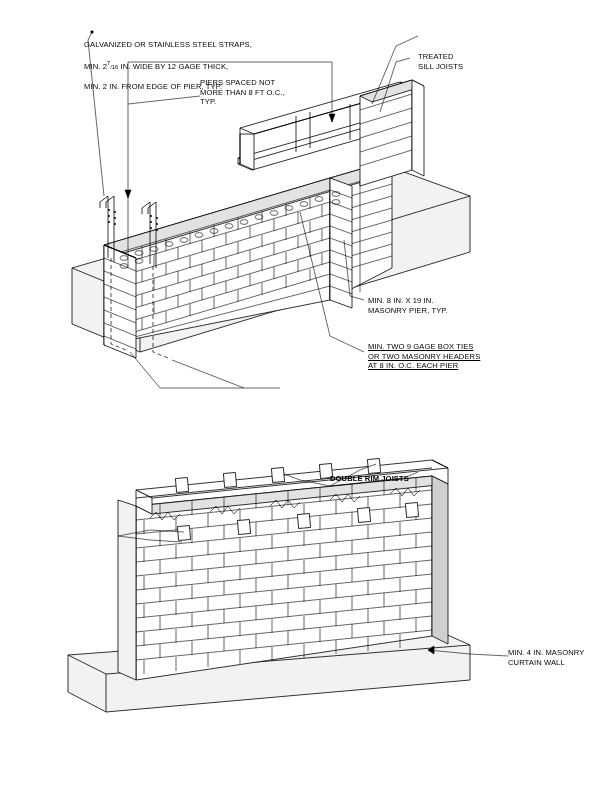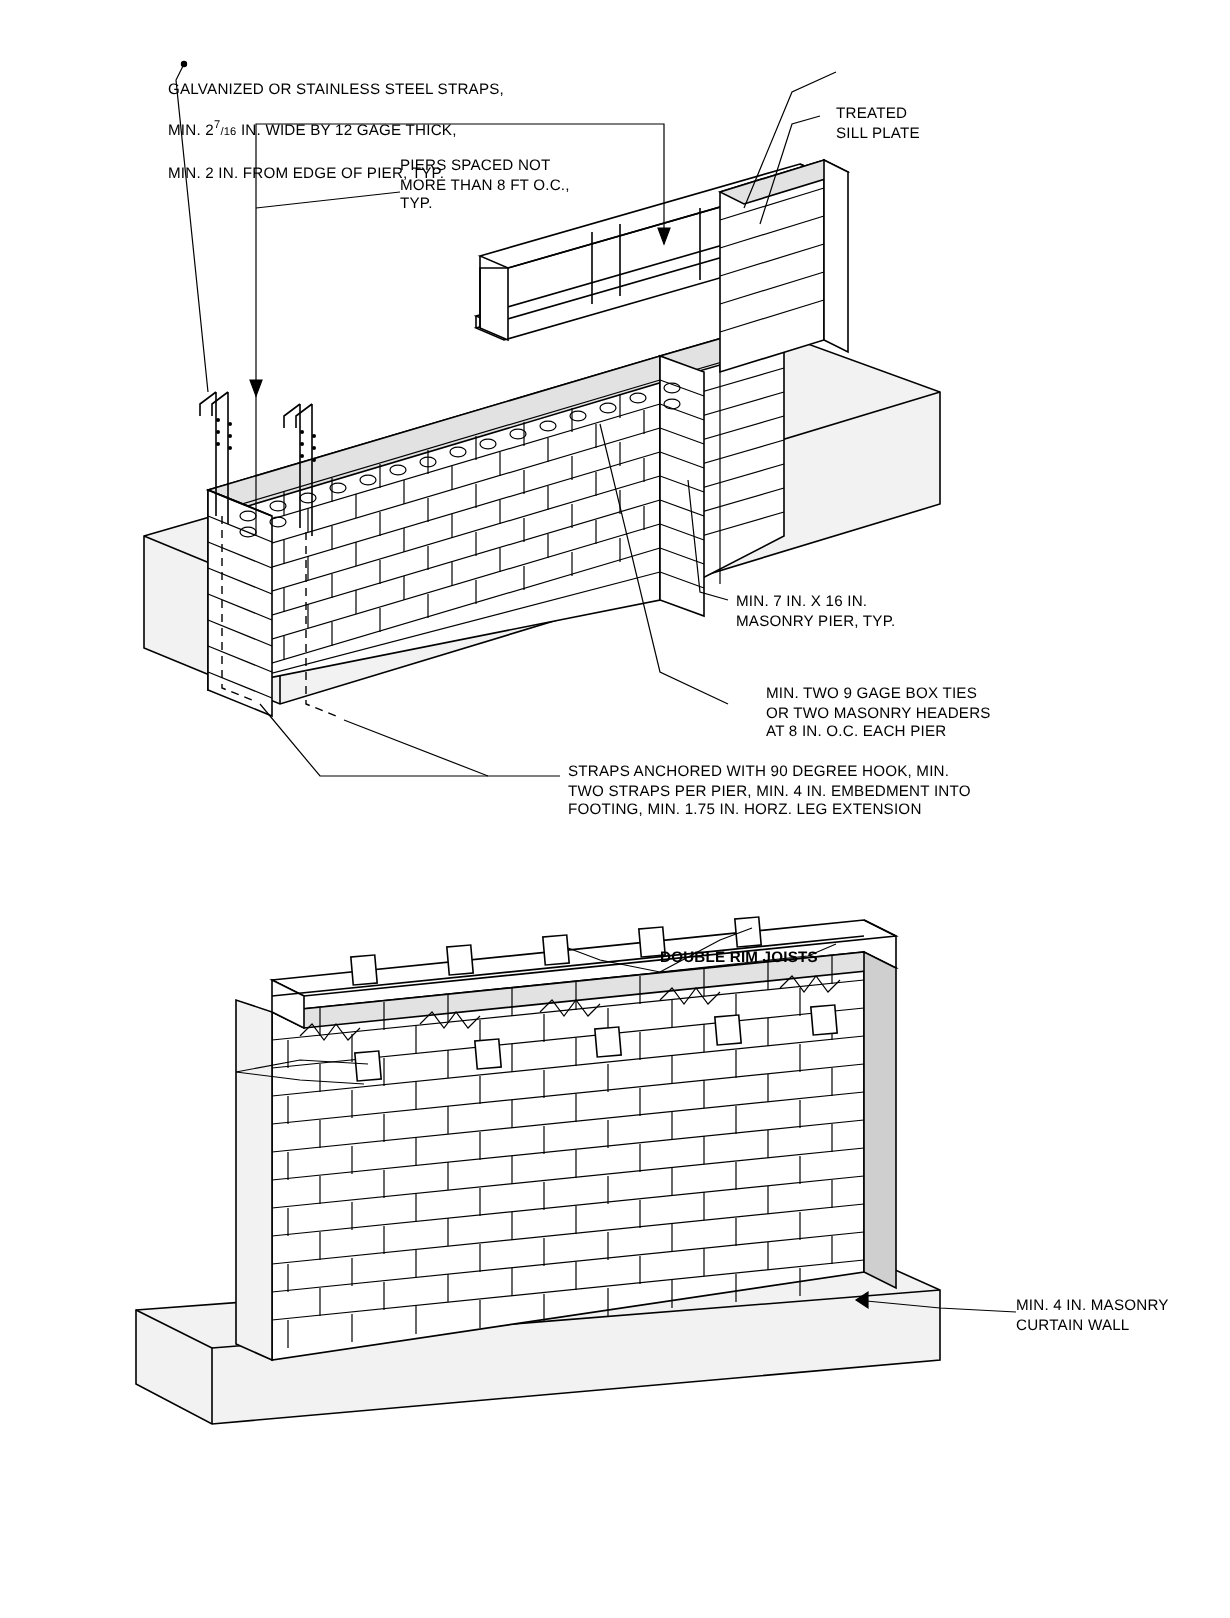--- a/index.html
+++ b/index.html
@@ -309,32 +309,29 @@
       MIN. 2<sup>7</sup><sub>/16</sub> IN. WIDE BY 12 GAGE THICK,<br>
       MIN. 2 IN. FROM EDGE OF PIER, TYP.
     </div>
 
     <div class="callout" style="left:200px; top:78px; width:120px;">PIERS SPACED NOT
 MORE THAN 8 FT O.C.,
 TYP.</div>
 
 
     <div class="callout" style="left:418px; top:52px; width:110px;">TREATED
-SILL PLATE</div>
-
-    <div class="callout" style="left:368px; top:296px; width:130px;">MIN. 7 IN. X 16 IN.
+SILL JOISTS</div>
+
+    <div class="callout" style="left:368px; top:296px; width:130px;">MIN. 8 IN. X 19 IN.
 MASONRY PIER, TYP.</div>
 
-    <div class="callout" style="left:383px; top:342px; width:150px;">MIN. TWO 9 GAGE BOX TIES
+    <div class="callout" style="left:368px; top:342px; width:150px;text-decoration:underline;">MIN. TWO 9 GAGE BOX TIES
 OR TWO MASONRY HEADERS
 AT 8 IN. O.C. EACH PIER</div>
 
-    <div class="callout" style="left:284px; top:381px; width:300px;">STRAPS ANCHORED WITH 90 DEGREE HOOK, MIN.
-TWO STRAPS PER PIER, MIN. 4 IN. EMBEDMENT INTO
-FOOTING, MIN. 1.75 IN. HORZ. LEG EXTENSION</div>
   </div>
 
   <div class="fig" id="fig-bottom">
 
     <svg width="615" height="369" viewBox="0 0 615 369">
 
       <g>
         <polygon class="fill-lt" points="68,215 432,188 470,205 470,240 106,272 68,252"></polygon>
         <polyline class="ln" points="68,215 106,234 106,272"></polyline>
         <polyline class="ln" points="106,234 470,205"></polyline>

